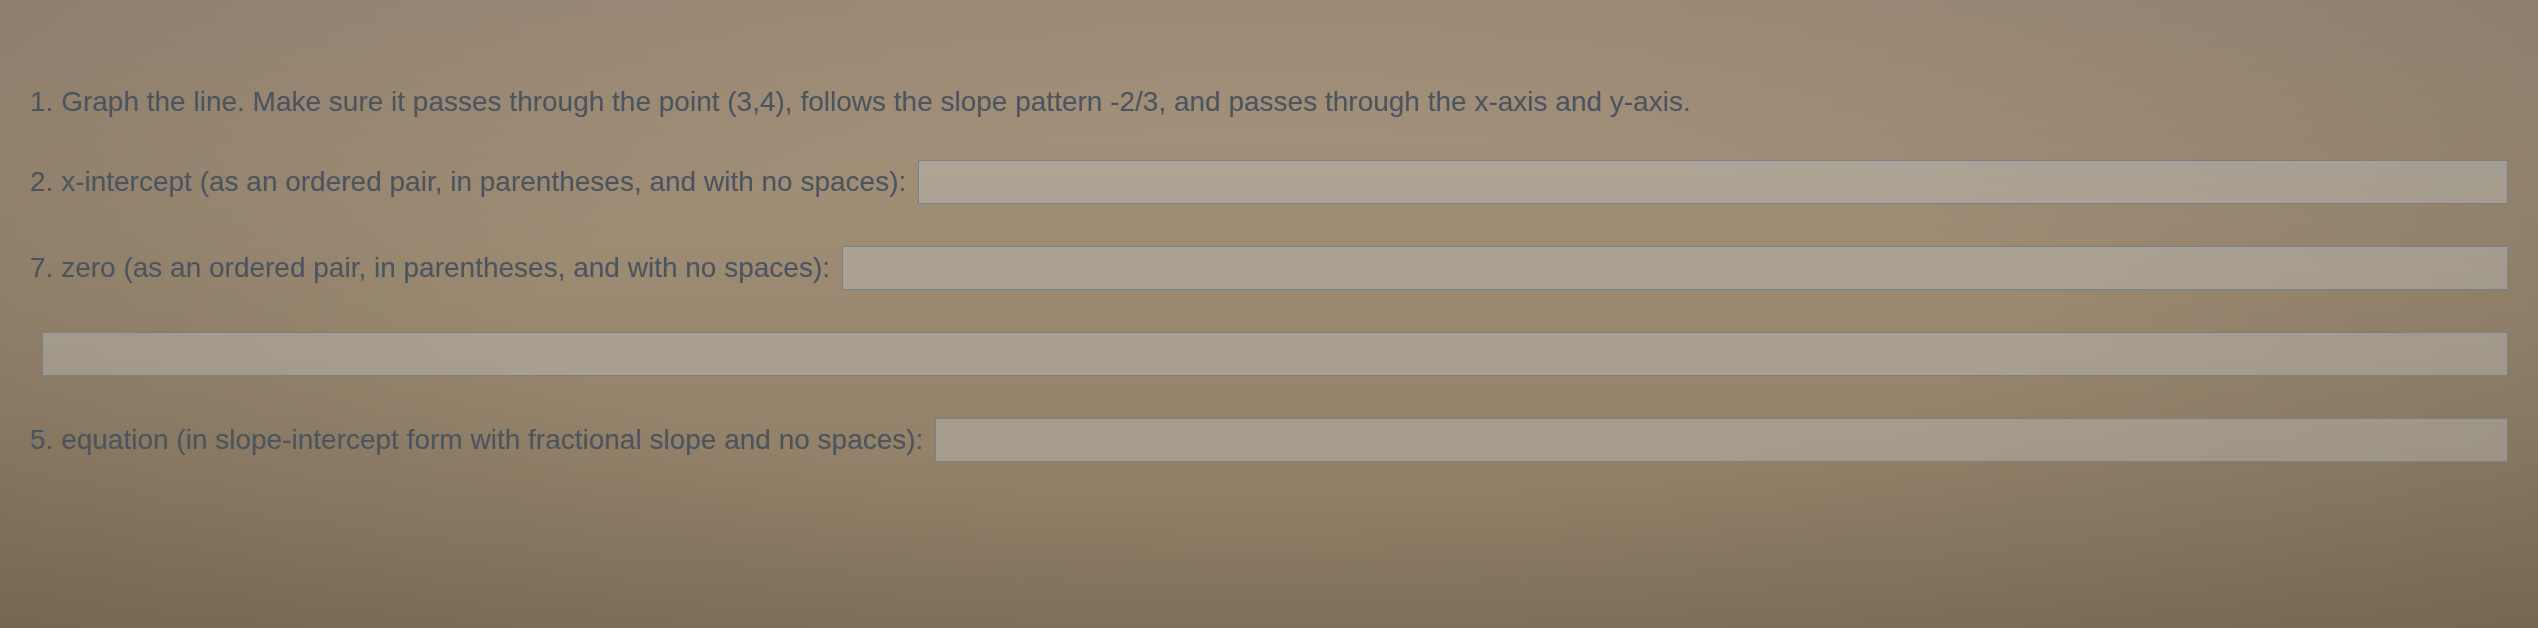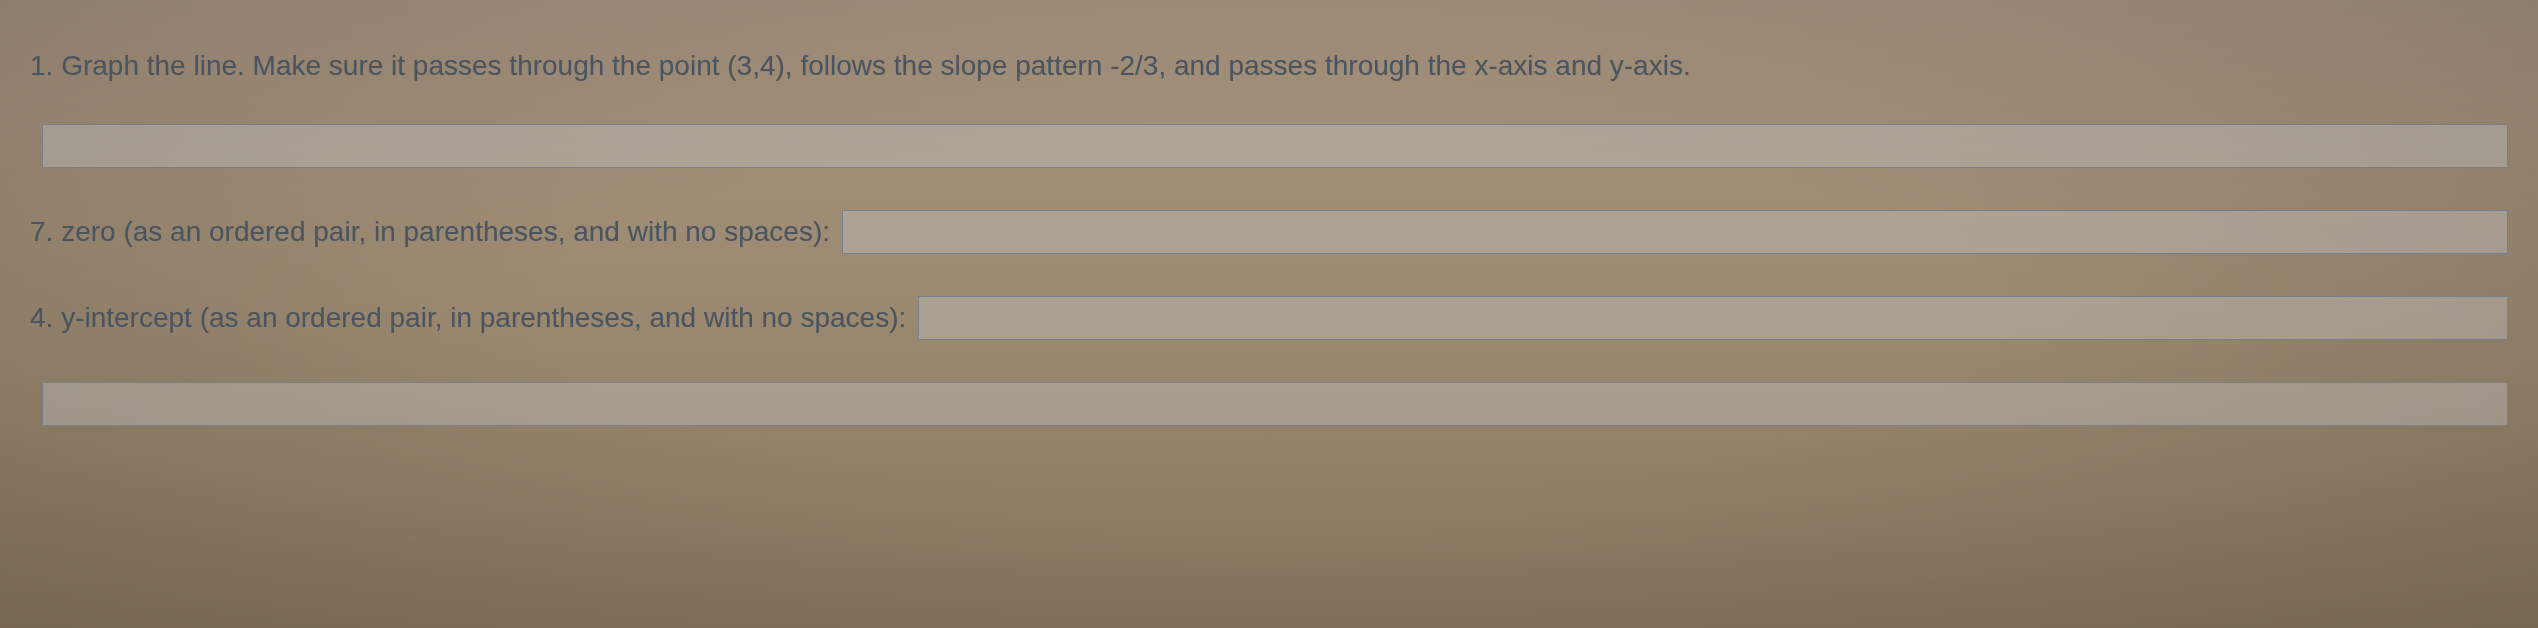--- a/index.html
+++ b/index.html
@@ -27,20 +27,21 @@
       pointer-events: none;
     }
     .question-row {
       display: flex;
       align-items: center;
       margin-bottom: 42px;
       font-size: 28px;
       color: #4a5560;
       position: relative;
       z-index: 1;
+      margin-top: 36px;
     }
     .question-text {
       white-space: nowrap;
       text-shadow: 0 0 1px rgba(0,0,0,0.1);
     }
     .answer-input {
       flex: 1;
       margin-left: 12px;
       height: 44px;
       background: rgba(200, 205, 210, 0.35);
@@ -52,28 +53,29 @@
     }
   </style>
 </head>
 <body>
 
 <div class="question-row">
   <span class="question-text">1. Graph the line.  Make sure it passes through the point (3,4), follows the slope pattern -2/3, and passes through the x-axis and y-axis.</span>
 </div>
 
 <div class="question-row">
+  <span class="question-text">2. x-intercept (as an ordered pair, in parentheses, and with no spaces):</span>
   <input type="text" class="answer-input" value="" style="">
 </div>
 
 <div class="question-row">
   <span class="question-text">7. zero (as an ordered pair, in parentheses, and with no spaces):</span>
   <input type="text" class="answer-input" value="" style="">
 </div>
 
 <div class="question-row">
-  <span class="question-text">4. y-intercept (as an ordered pair, in parentheses, and with no spaces):</span>
   <input type="text" class="answer-input" value="" style="">
 </div>
 
 <div class="question-row">
+  <span class="question-text">5. equation (in slope-intercept form with fractional slope and no spaces):</span>
   <input type="text" class="answer-input" value="" style="">
 </div>
 
 </body></html>

